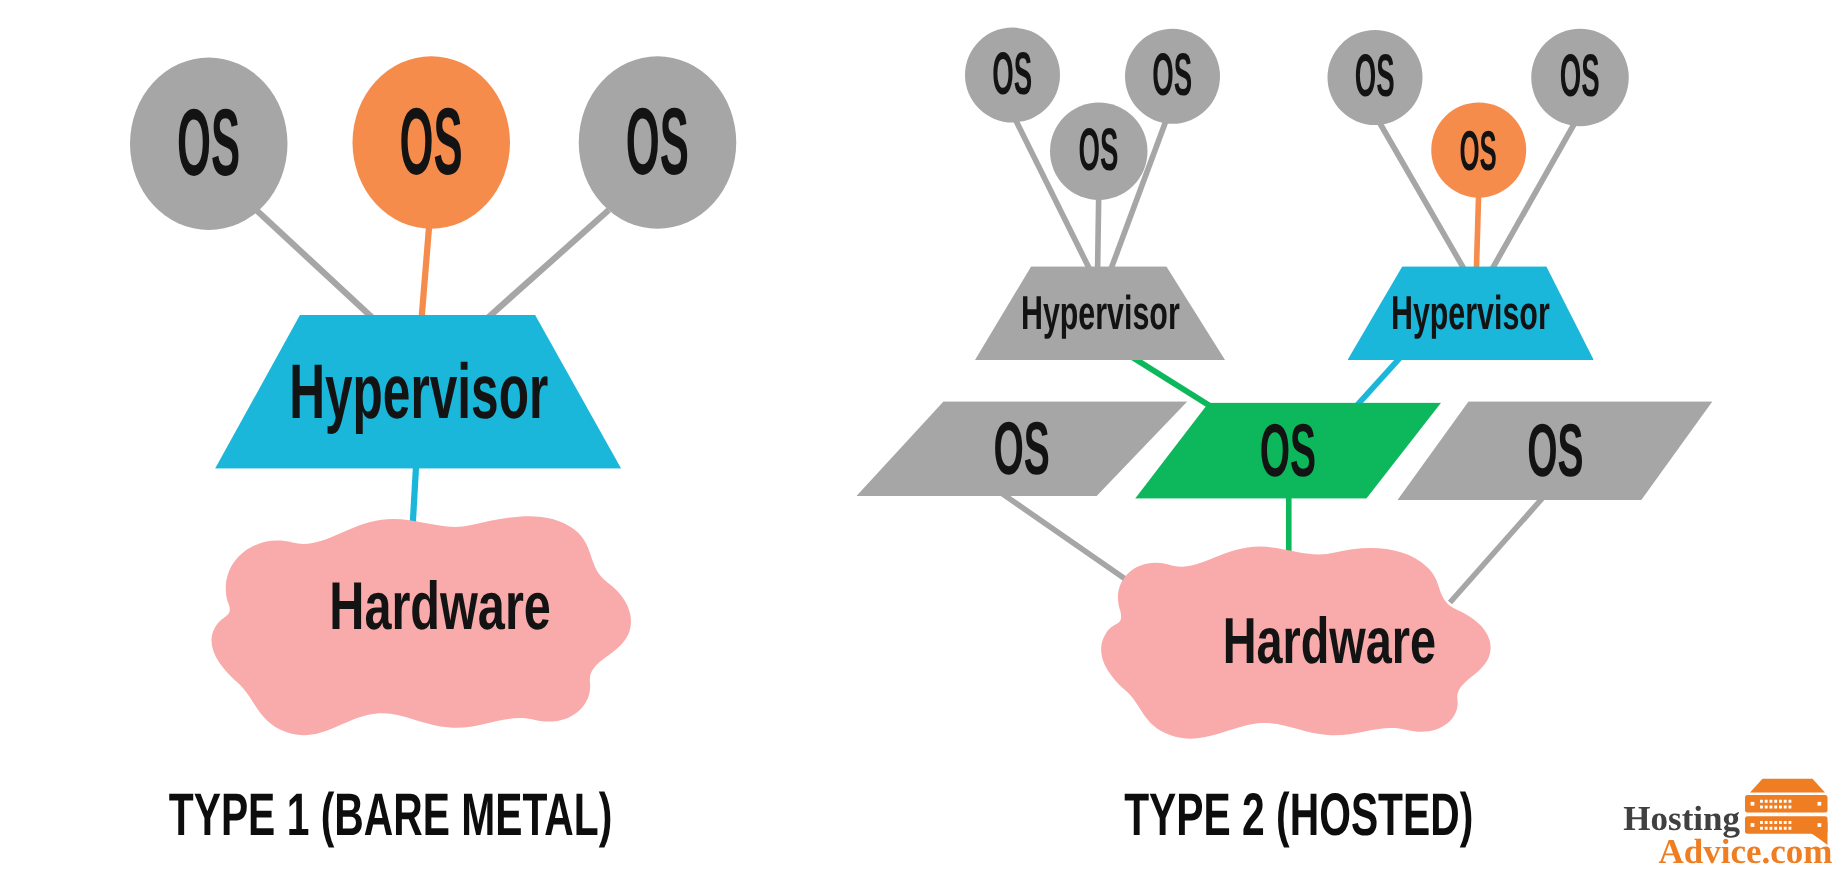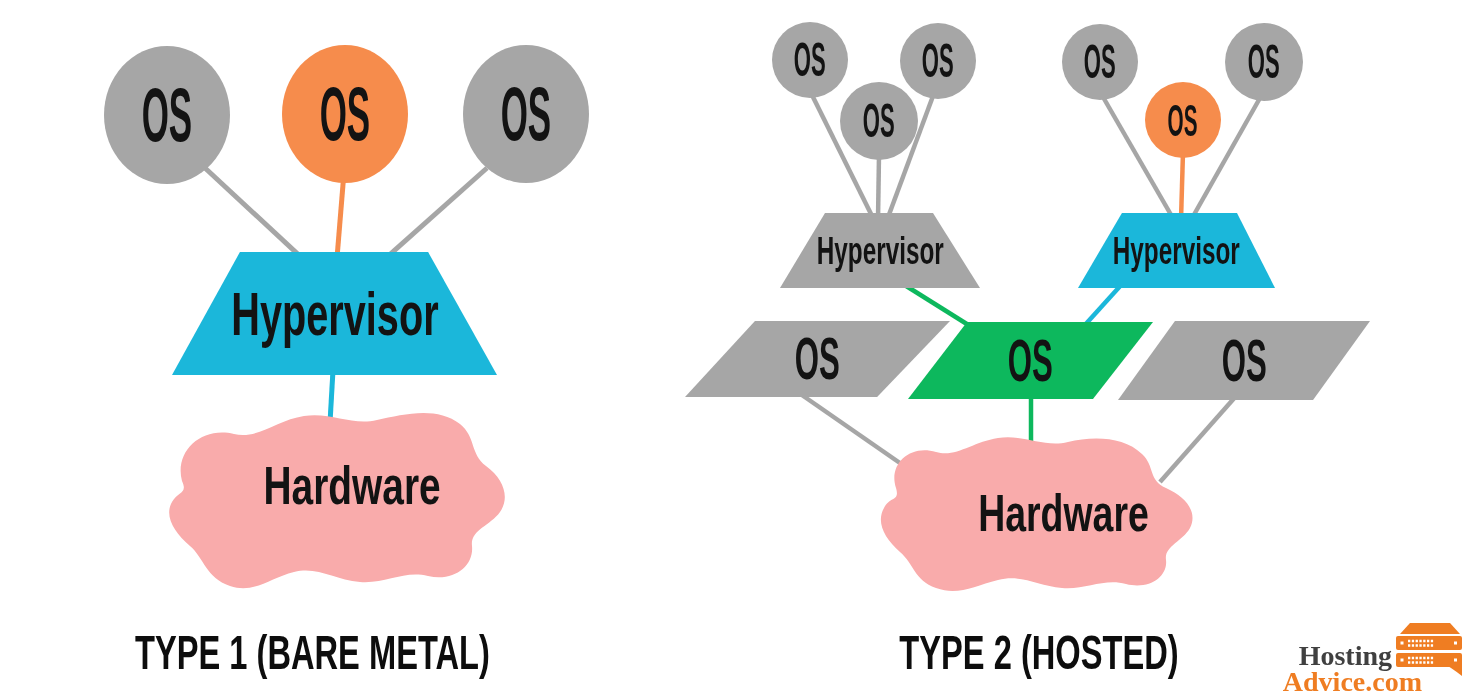--- a/index.html
+++ b/index.html
@@ -145,15 +145,15 @@
       <line x1="14" y1="40" x2="40" y2="40" stroke-dasharray="2.3 1.5"></line>
       <line x1="14" y1="44.5" x2="40" y2="44.5" stroke-dasharray="2.3 1.5"></line>
     </g>
     <g fill="#ffffff">
       <rect x="6.5" y="23.5" width="3" height="3"></rect>
       <rect x="60" y="23.5" width="3" height="3"></rect>
       <rect x="6.5" y="40.5" width="3" height="3"></rect>
       <rect x="60" y="40.5" width="3" height="3"></rect>
     </g>
   </svg>
-  <div class="logo-bottom" style="left:1236px;top:666px;width:186px;">Advice.com</div>
+  <div class="logo-bottom" style="left:1280px;top:666px;width:186px;">Advice.com</div>
 
 </div>
 
 </body></html>

